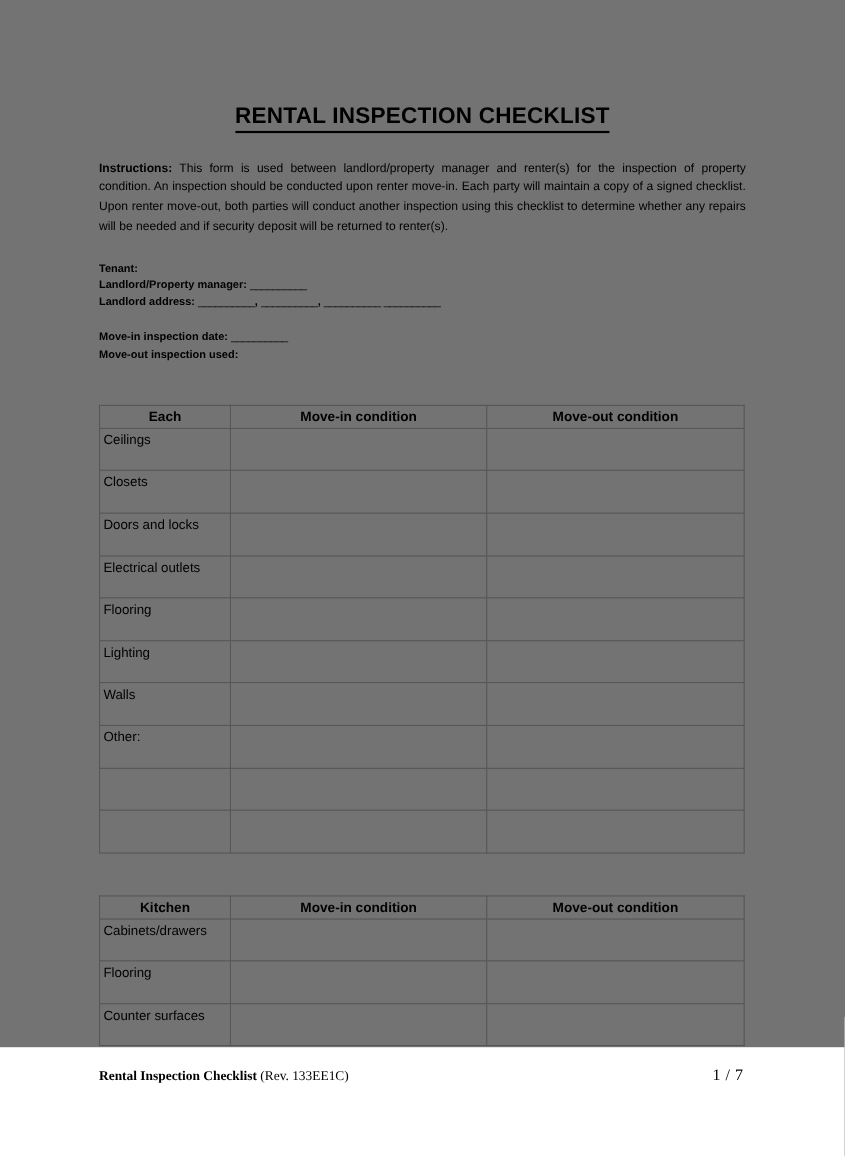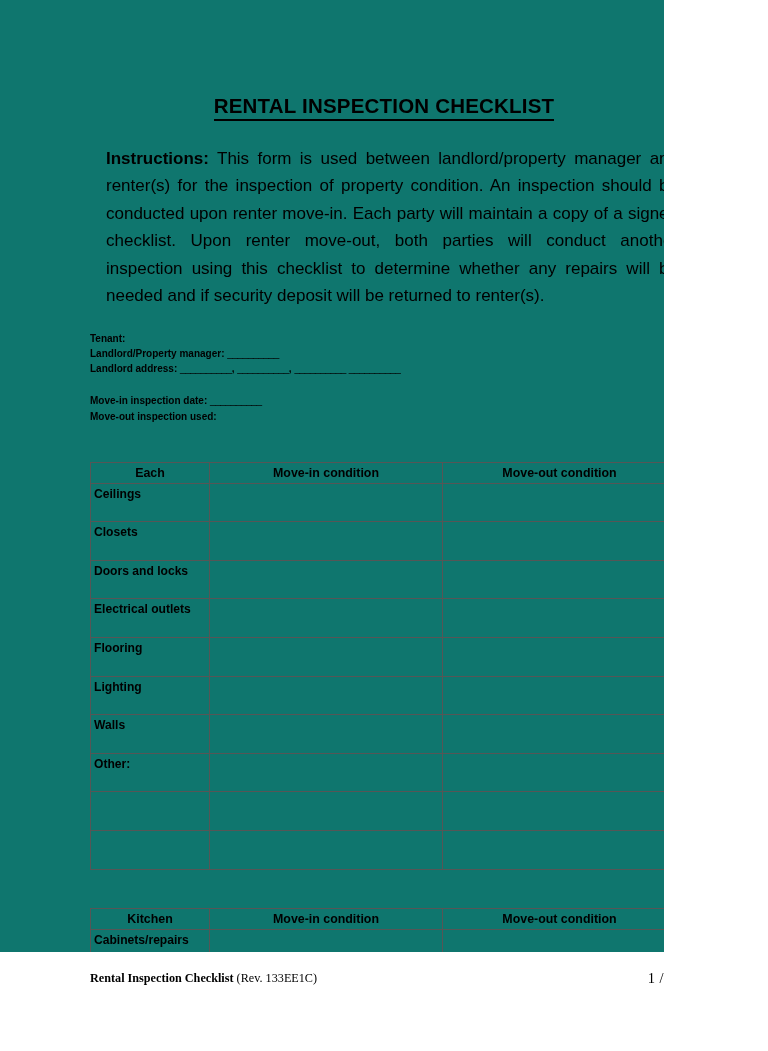--- a/index.html
+++ b/index.html
@@ -7,23 +7,23 @@
     margin: 0;
     padding: 0;
     background: #ffffff;
   }
   body {
     font-family: "Liberation Sans", sans-serif;
     color: #000000;
   }
   .page {
     position: relative;
-    width: 664px;
+    width: 768px;
     height: 1051px;
-    background: #0f766e;
+    background: #737373;
     overflow: hidden;
     box-sizing: border-box;
   }
   .content {
     position: absolute;
     left: 90px;
     top: 0;
     width: 588px;
   }
 
@@ -39,25 +39,24 @@
   }
   .doc-title .title-text {
     border-bottom: 2.2px solid #000;
     padding-bottom: 1px;
     display: inline-block;
   }
 
   
   .instructions {
     margin-top: 24px;
-    font-size: 17px;
+    font-size: 11px;
     line-height: 1.62;
     text-align: justify;
     text-justify: inter-word;
-    margin-left: 16px;
   }
   .instructions b {
     font-weight: bold;
   }
 
   
   .fields {
     margin-top: 21px;
     font-size: 10px;
     line-height: 1.52;
@@ -79,21 +78,21 @@
     border-collapse: collapse;
     width: 586px;
     table-layout: fixed;
     margin: 0;
   }
   .tbl td, .tbl th {
     border: 1.3px solid #565656;
     padding: 0;
     vertical-align: top;
     font-size: 12.1px;
-    font-weight: bold;
+    font-weight: normal;
     text-align: left;
   }
   .tbl th {
     text-align: center;
     font-weight: bold;
     font-size: 12.4px;
     height: 20px;
     line-height: 20px;
     padding: 0;
   }
@@ -242,21 +241,21 @@
         </colgroup>
         <thead>
           <tr>
             <th>Kitchen</th>
             <th>Move-in condition</th>
             <th>Move-out condition</th>
           </tr>
         </thead>
         <tbody>
           <tr>
-            <td class="label-cell">Cabinets/repairs</td>
+            <td class="label-cell">Cabinets/drawers</td>
             <td class="label-cell"></td>
             <td class="label-cell"></td>
           </tr>
           <tr>
             <td class="label-cell">Flooring</td>
             <td class="label-cell"></td>
             <td class="label-cell"></td>
           </tr>
           <tr>
             <td class="label-cell">Counter surfaces</td>

